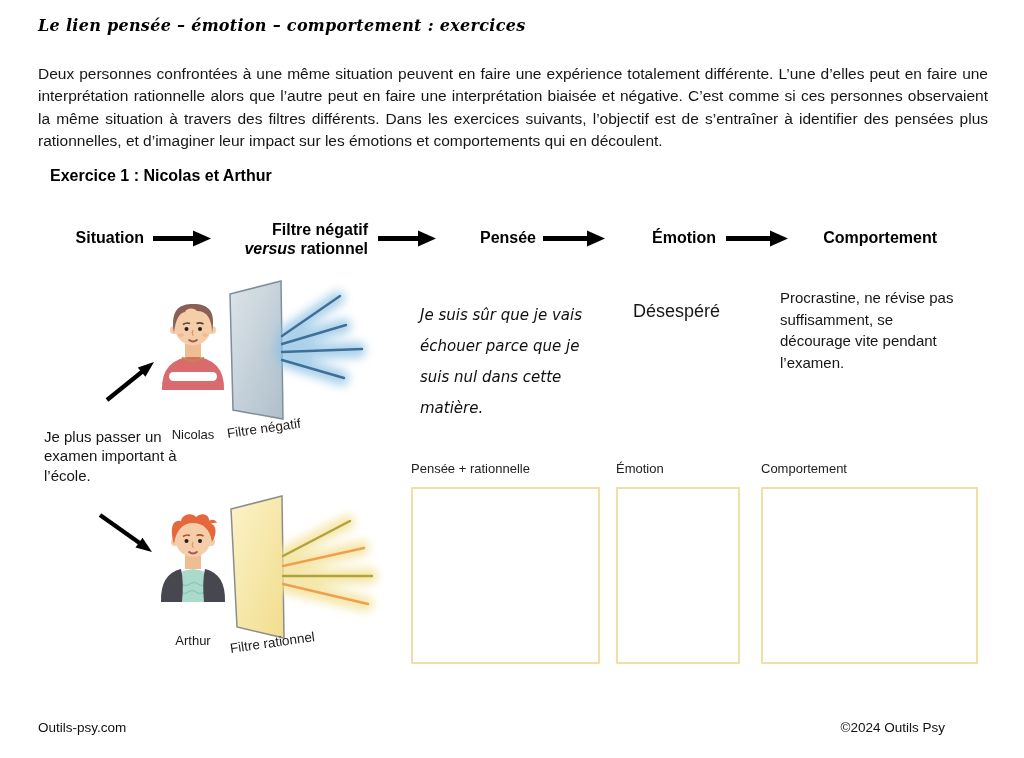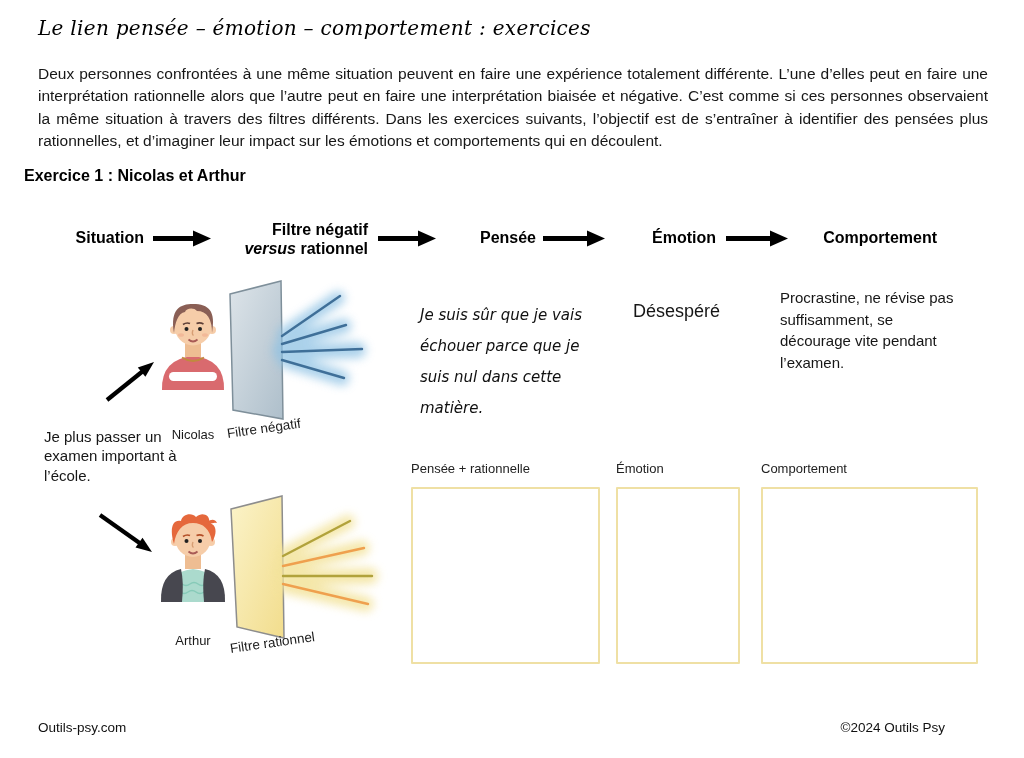--- a/index.html
+++ b/index.html
@@ -1,23 +1,23 @@
 <!DOCTYPE html>
 <html><head>
 <meta charset="utf-8">
 <style>
   html,body{margin:0;padding:0;background:#ffffff;}
   .page{position:relative;width:1024px;height:758px;background:#fff;overflow:hidden;
         font-family:"Liberation Sans",sans-serif;color:#141414;}
   .abs{position:absolute;}
 
-  .title{left:38px;top:16px;font-family:"DejaVu Serif",serif;font-style:italic;font-weight:400;
-         font-size:20px;letter-spacing:.3px;color:#000;}
+  .title{left:38px;top:16px;font-family:"DejaVu Serif",serif;font-style:italic;font-weight:700;
+         font-size:16px;letter-spacing:.3px;color:#000;}
   .intro{left:38px;top:63px;width:950px;font-size:15.5px;line-height:22.4px;text-align:justify;color:#161616;}
-  .ex-head{left:24px;top:167px;font-size:16px;font-weight:bold;color:#000;}
+  .ex-head{left:50px;top:167px;font-size:16px;font-weight:bold;color:#000;}
 
   .flow-label{font-size:16px;font-weight:bold;text-align:right;line-height:19px;color:#000;}
   #fl-situation{left:38px;top:228px;width:106px;}
   #fl-filter{left:222px;top:220px;width:146px;}
   #fl-pensee{left:440px;top:228px;width:96px;}
   #fl-emotion{left:626px;top:228px;width:90px;}
   #fl-comportement{left:799px;top:228px;width:138px;}
   .hArrow{top:230px;}
   #ha1{left:153px;} #ha2{left:378px;} #ha3{left:543px;} #ha4{left:726px;}
 

